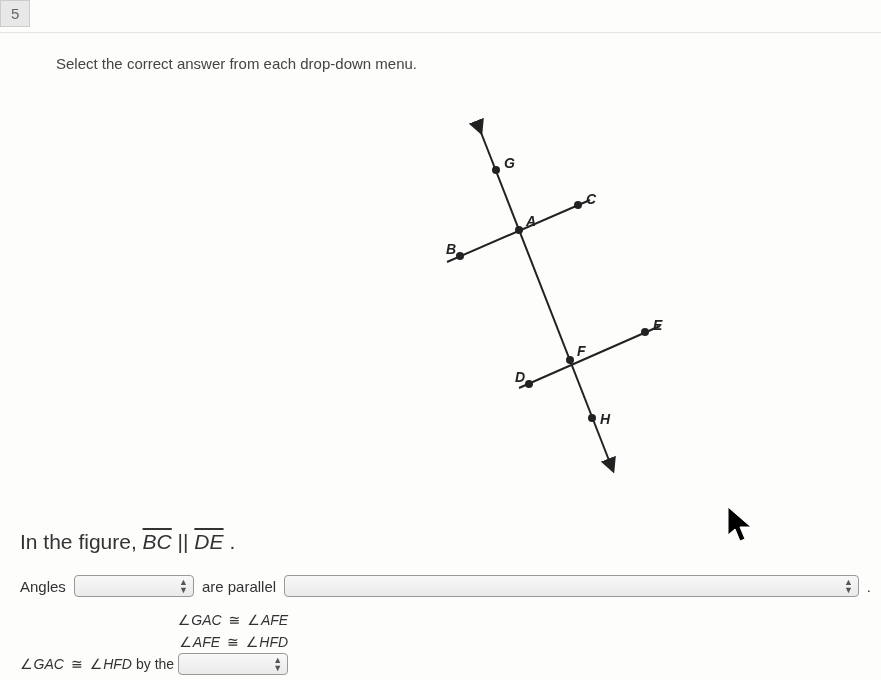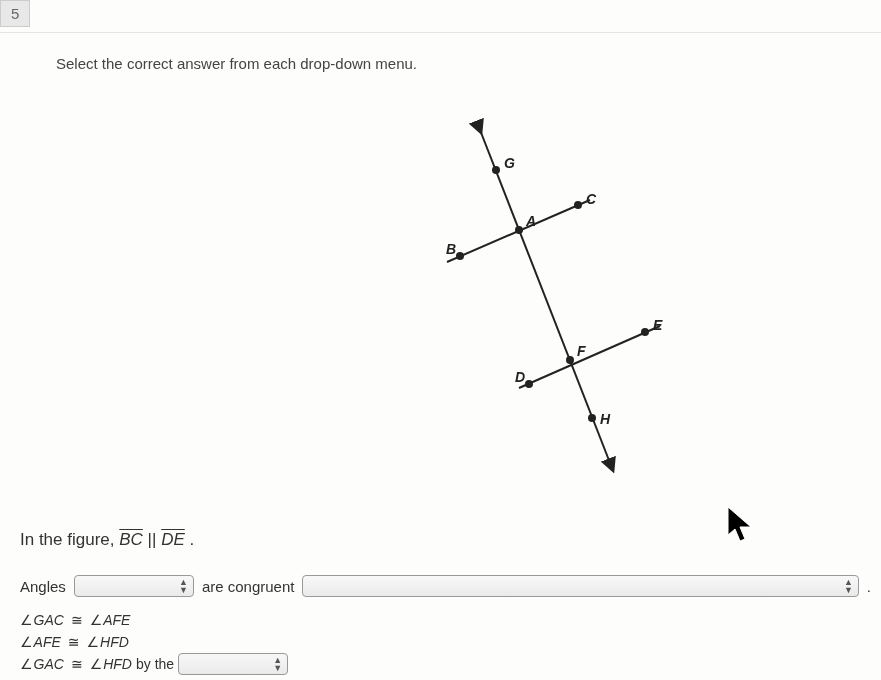--- a/index.html
+++ b/index.html
@@ -41,21 +41,21 @@
       font-family: Arial, sans-serif;
       font-size: 14px;
       font-style: italic;
       font-weight: bold;
       fill: #222;
     }
     .statement {
       position: absolute;
       top: 530px;
       left: 20px;
-      font-size: 17px;
+      font-size: 21px;
     }
     .overline {
       text-decoration: overline;
       font-style: italic;
     }
     .fill-row {
       position: absolute;
       top: 575px;
       left: 20px;
       right: 10px;
@@ -87,21 +87,21 @@
       color: #555;
     }
     .proof-block {
       position: absolute;
       top: 610px;
       left: 20px;
       font-size: 14px;
       line-height: 1.55;
     }
     .proof-block .ang { font-style: italic; }
-    .proof-line { display: flex; align-items: center; flex-wrap: wrap; gap: 4px; }
+    .proof-line { display: flex; align-items: center; flex-wrap: wrap; gap: 4px; justify-content: flex-end; }
     .cursor-arrow {
       position: absolute;
       top: 505px;
       left: 725px;
       width: 32px;
       height: 40px;
     }
     .divider {
       position: absolute;
       top: 32px;
@@ -172,21 +172,21 @@
   <span> || </span>
   <span class="overline">DE</span>
   <span>.</span>
 </div>
 
 <div class="fill-row">
   <span>Angles</span>
   <div class="dropdown small">
     <span class="stepper-icon">▲<br>▼</span>
   </div>
-  <span>are congruent</span>
+  <span>are parallel</span>
   <div class="dropdown large">
     <span class="stepper-icon">▲<br>▼</span>
   </div>
   <span>.</span>
 </div>
 
 <div class="proof-block">
   <div class="proof-line">
     <span class="ang"><span class="angle-sym"></span><span>GAC</span></span>
     <span class="cong-sym"></span>

